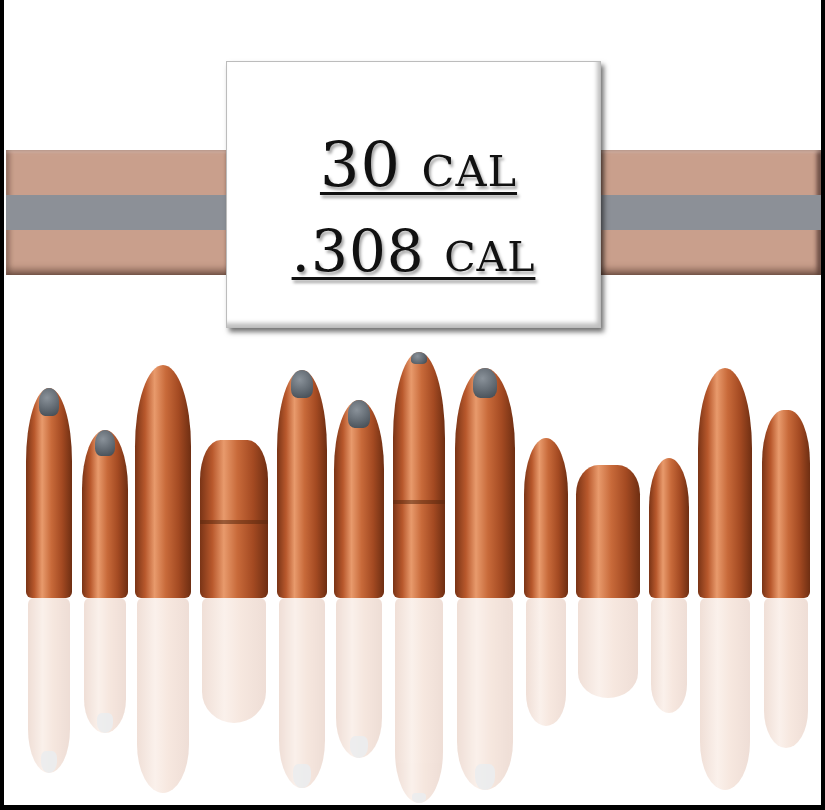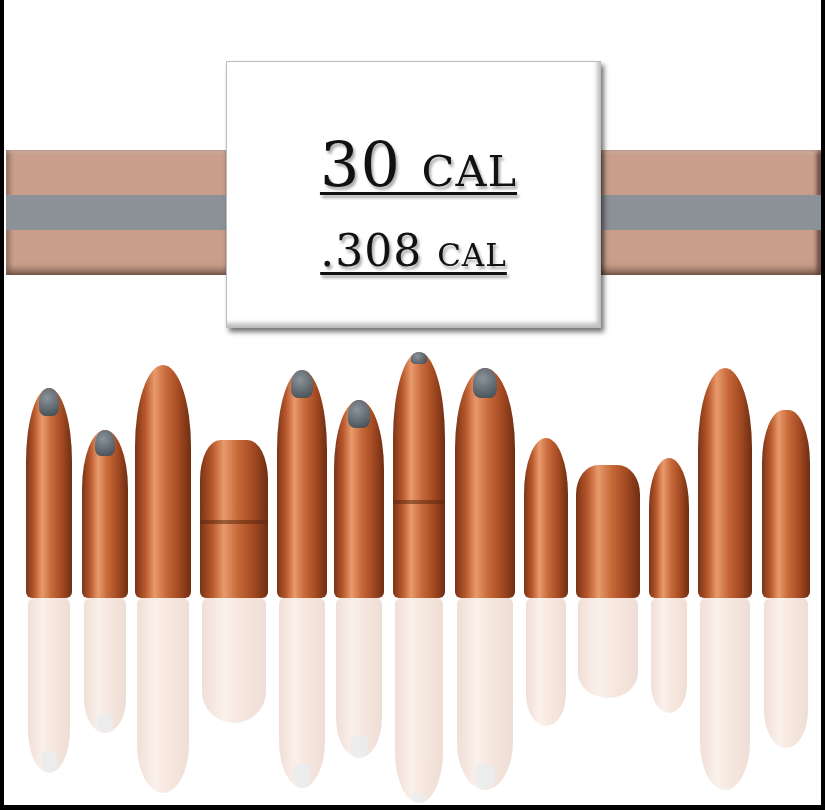--- a/index.html
+++ b/index.html
@@ -26,21 +26,21 @@
     box-sizing: border-box;
   }
   .title-main, .title-sub {
     position: absolute; left: 0; right: 0; text-align: center;
     font-family: "DejaVu Serif", serif; color: #111;
     text-decoration: underline; text-decoration-thickness: 3px; text-underline-offset: 6px;
     text-shadow: 2px 3px 3px rgba(0,0,0,0.35);
     font-variant: small-caps; letter-spacing: 1px;
   }
   .title-main { top: 68px; font-size: 62px; line-height: 70px; padding-left: 10px; }
-  .title-sub { top: 162px; font-size: 44px; line-height: 54px; }
+  .title-sub { top: 162px; font-size: 58px; line-height: 54px; }
   .bullets { position: absolute; left: 0; top: 340px; width: 817px; height: 465px; }
   .bullet { position: absolute; }
   .body-part {
     position: absolute; left: 0; right: 0; bottom: 0;
     background: linear-gradient(90deg, #7a3416 0%, #b8582c 18%, #e89a6c 35%, #c86a3a 55%, #a44a22 78%, #6e2e12 100%);
     border-radius: 50% 50% 6px 6px / 35% 35% 6px 6px;
   }
   .tip {
     position: absolute; left: 50%; transform: translateX(-50%);
     background: radial-gradient(circle at 40% 35%, #8a929a, #3e464e);

